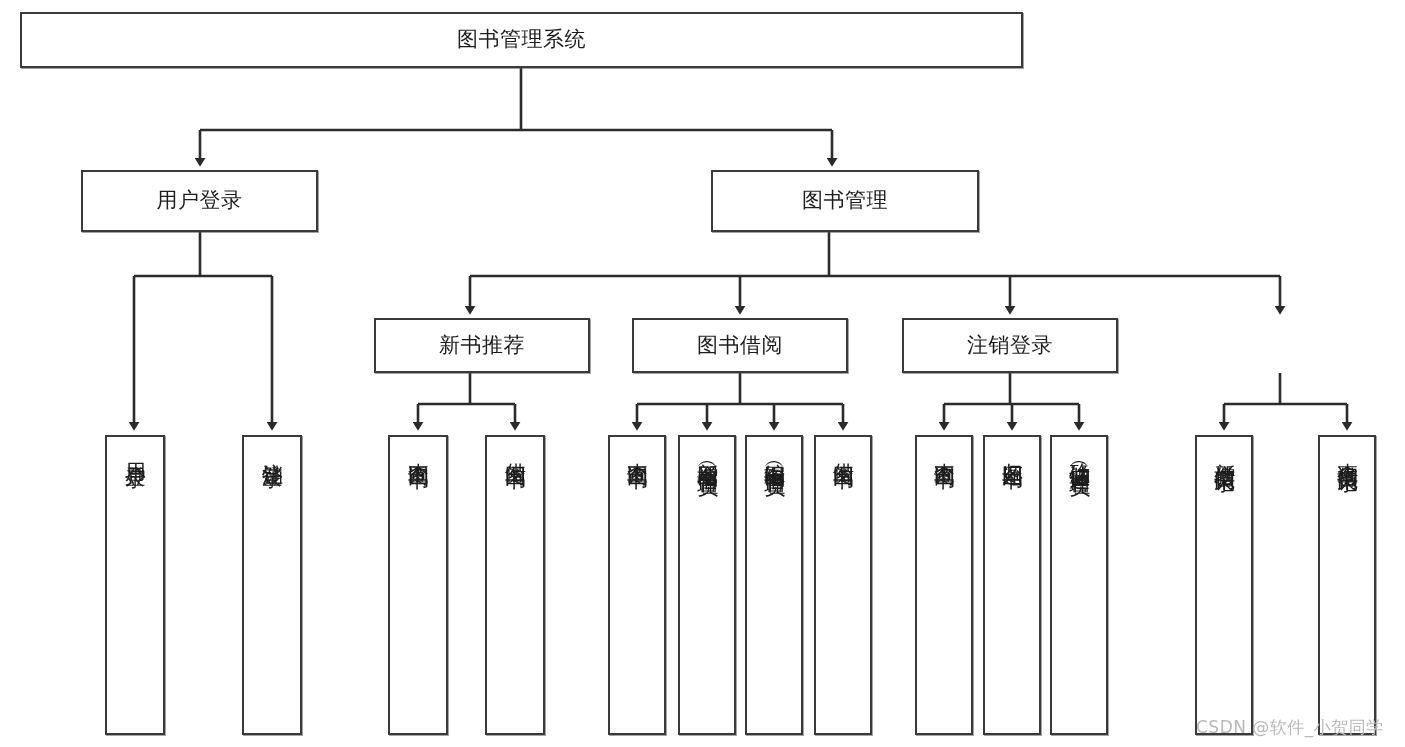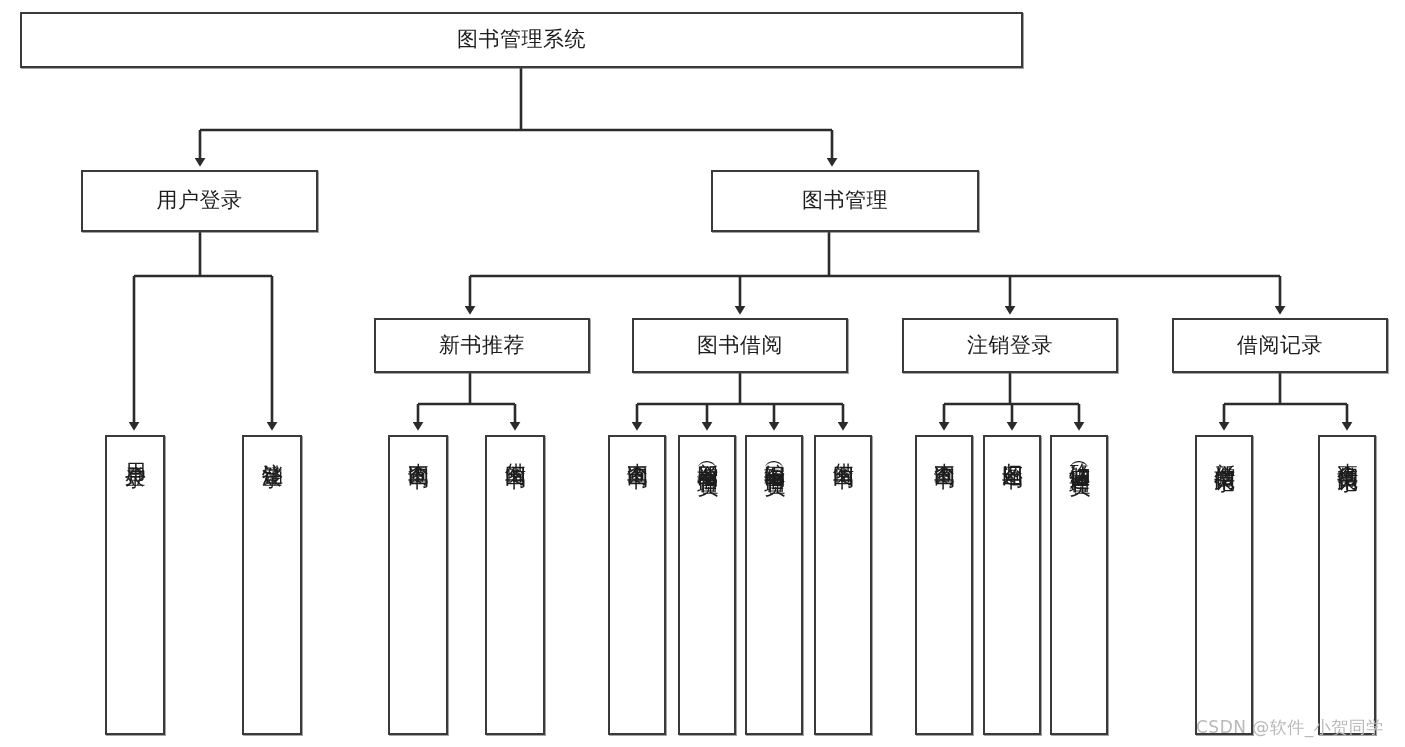--- a/index.html
+++ b/index.html
@@ -110,23 +110,20 @@
 
   <div class="node" style="left:374px;top:318px;width:216px;height:55px;">
     <span class="lbl">新书推荐</span>
   </div>
   <div class="node" style="left:632px;top:318px;width:216px;height:55px;">
     <span class="lbl">图书借阅</span>
   </div>
   <div class="node" style="left:902px;top:318px;width:216px;height:55px;">
     <span class="lbl">注销登录</span>
   </div>
-  <div class="node" style="left:1172px;top:318px;width:216px;height:55px;">
-    <span class="lbl">借阅记录</span>
-  </div>
 
   <div class="node vert" style="left:105px;top:435px;width:60px;height:300px;">
     <span class="lbl">用户登录</span>
   </div>
   <div class="node vert" style="left:242px;top:435px;width:60px;height:300px;">
     <span class="lbl">注销登录</span>
   </div>
 
   <div class="node vert" style="left:388px;top:435px;width:60px;height:300px;">
     <span class="lbl">查询图书</span>

